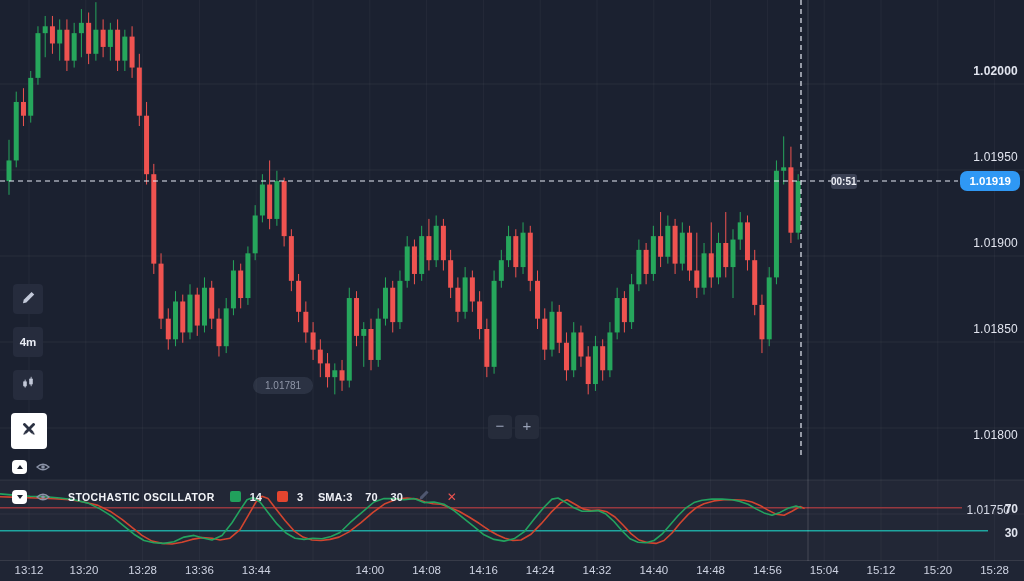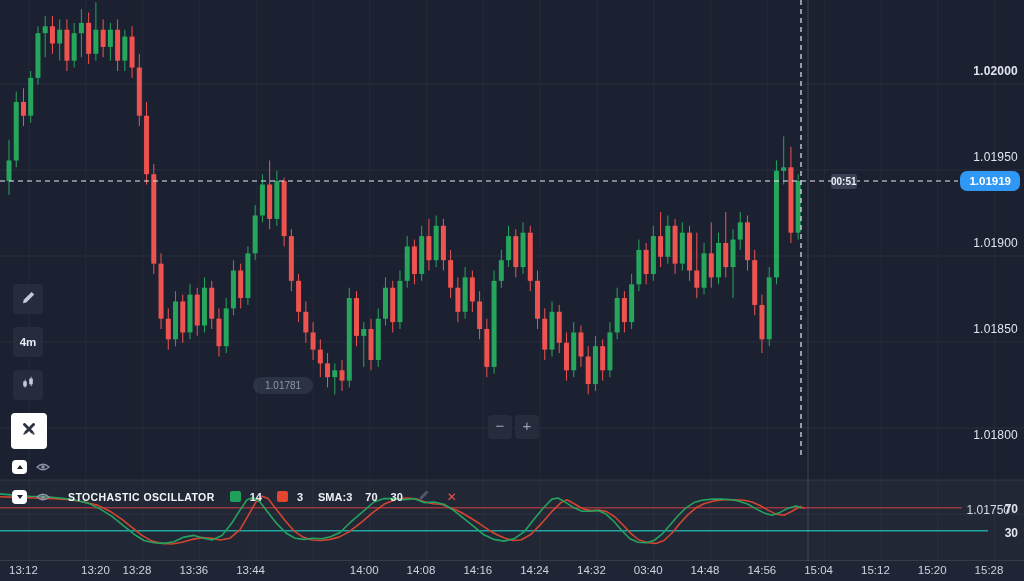--- a/index.html
+++ b/index.html
@@ -14,21 +14,21 @@
   
   .price-pill{position:absolute;right:4px;top:171px;height:20px;line-height:20px;padding:0 9px;
               border-radius:10px;color:#fff;font-size:11.5px;font-weight:700;z-index:4;}
   .countdown{position:absolute;left:831px;top:174px;height:15px;line-height:15px;padding:0 0;
              border-radius:3px;background:#3b4154;color:#eceef5;font-size:10px;font-weight:700;z-index:4;}
   .price-tooltip{position:absolute;left:253px;top:377px;padding:3px 12px;border-radius:10px;
                  background:rgba(130,140,165,.16);color:#8f96a8;font-size:10px;font-weight:500;z-index:3;}
   
   #time-axis{position:absolute;left:0;bottom:0;width:1024px;height:20px;background:rgba(255,255,255,.02);
              border-top:1px solid rgba(255,255,255,.08);z-index:2;}
-  .time-label{position:absolute;top:3px;width:40px;margin-left:-20px;
+  .time-label{position:absolute;top:3px;width:40px;margin-left:-20px;text-align:center;
               color:#ced3e2;font-size:11.5px;font-weight:500;}
   
   .side-btn{position:absolute;left:13px;width:30px;height:30px;border-radius:4px;background:#262c3d;
             display:flex;align-items:center;justify-content:center;cursor:pointer;z-index:5;}
   .side-btn.selected{left:11px;width:36px;height:36px;background:#ffffff;}
   .tf-text{color:#e9ecf4;font-size:11.5px;font-weight:700;}
   
   .zoom-btn{position:absolute;top:415px;width:24px;height:24px;border-radius:4px;background:#262c3b;
             color:#9aa3b8;font-size:15px;line-height:22px;text-align:center;cursor:pointer;z-index:5;}
   
@@ -547,31 +547,31 @@
   <div class="price-pill" style="background: rgb(47, 152, 244); border-radius: 7px;">1.01919</div>
   <div class="countdown">00:51</div>
   <div class="price-tooltip">1.01781</div>
 
   <div class="osc-price-label" style="top:503px;">1.01750</div>
   <div class="osc-level-label" style="top:502px;">70</div>
   <div class="osc-level-label" style="top:526px;">30</div>
 
   <div id="time-axis">
       <div class="time-label" style="left: 29px;">13:12</div>
-      <div class="time-label" style="left: 101px;">13:20</div>
+      <div class="time-label" style="left: 84px;">13:20</div>
       <div class="time-label" style="left: 142.6px;">13:28</div>
       <div class="time-label" style="left: 199.4px;">13:36</div>
       <div class="time-label" style="left: 256.2px;">13:44</div>
       <div class="time-label" style="left: 313px; margin-top: 36px;">13:52</div>
       <div class="time-label" style="left: 369.8px;">14:00</div>
       <div class="time-label" style="left: 426.6px;">14:08</div>
       <div class="time-label" style="left: 483.4px;">14:16</div>
       <div class="time-label" style="left: 540.2px;">14:24</div>
       <div class="time-label" style="left: 597px;">14:32</div>
-      <div class="time-label" style="left: 653.8px;">03:40</div>
+      <div class="time-label" style="left: 653.8px;">14:40</div>
       <div class="time-label" style="left: 710.6px;">14:48</div>
       <div class="time-label" style="left: 767.4px;">14:56</div>
       <div class="time-label" style="left: 824.2px;">15:04</div>
       <div class="time-label" style="left: 881px;">15:12</div>
       <div class="time-label" style="left: 937.8px;">15:20</div>
       <div class="time-label" style="left: 994.6px;">15:28</div>
     </div>
 
   <div class="side-btn" style="top:284px;">
     <span>

